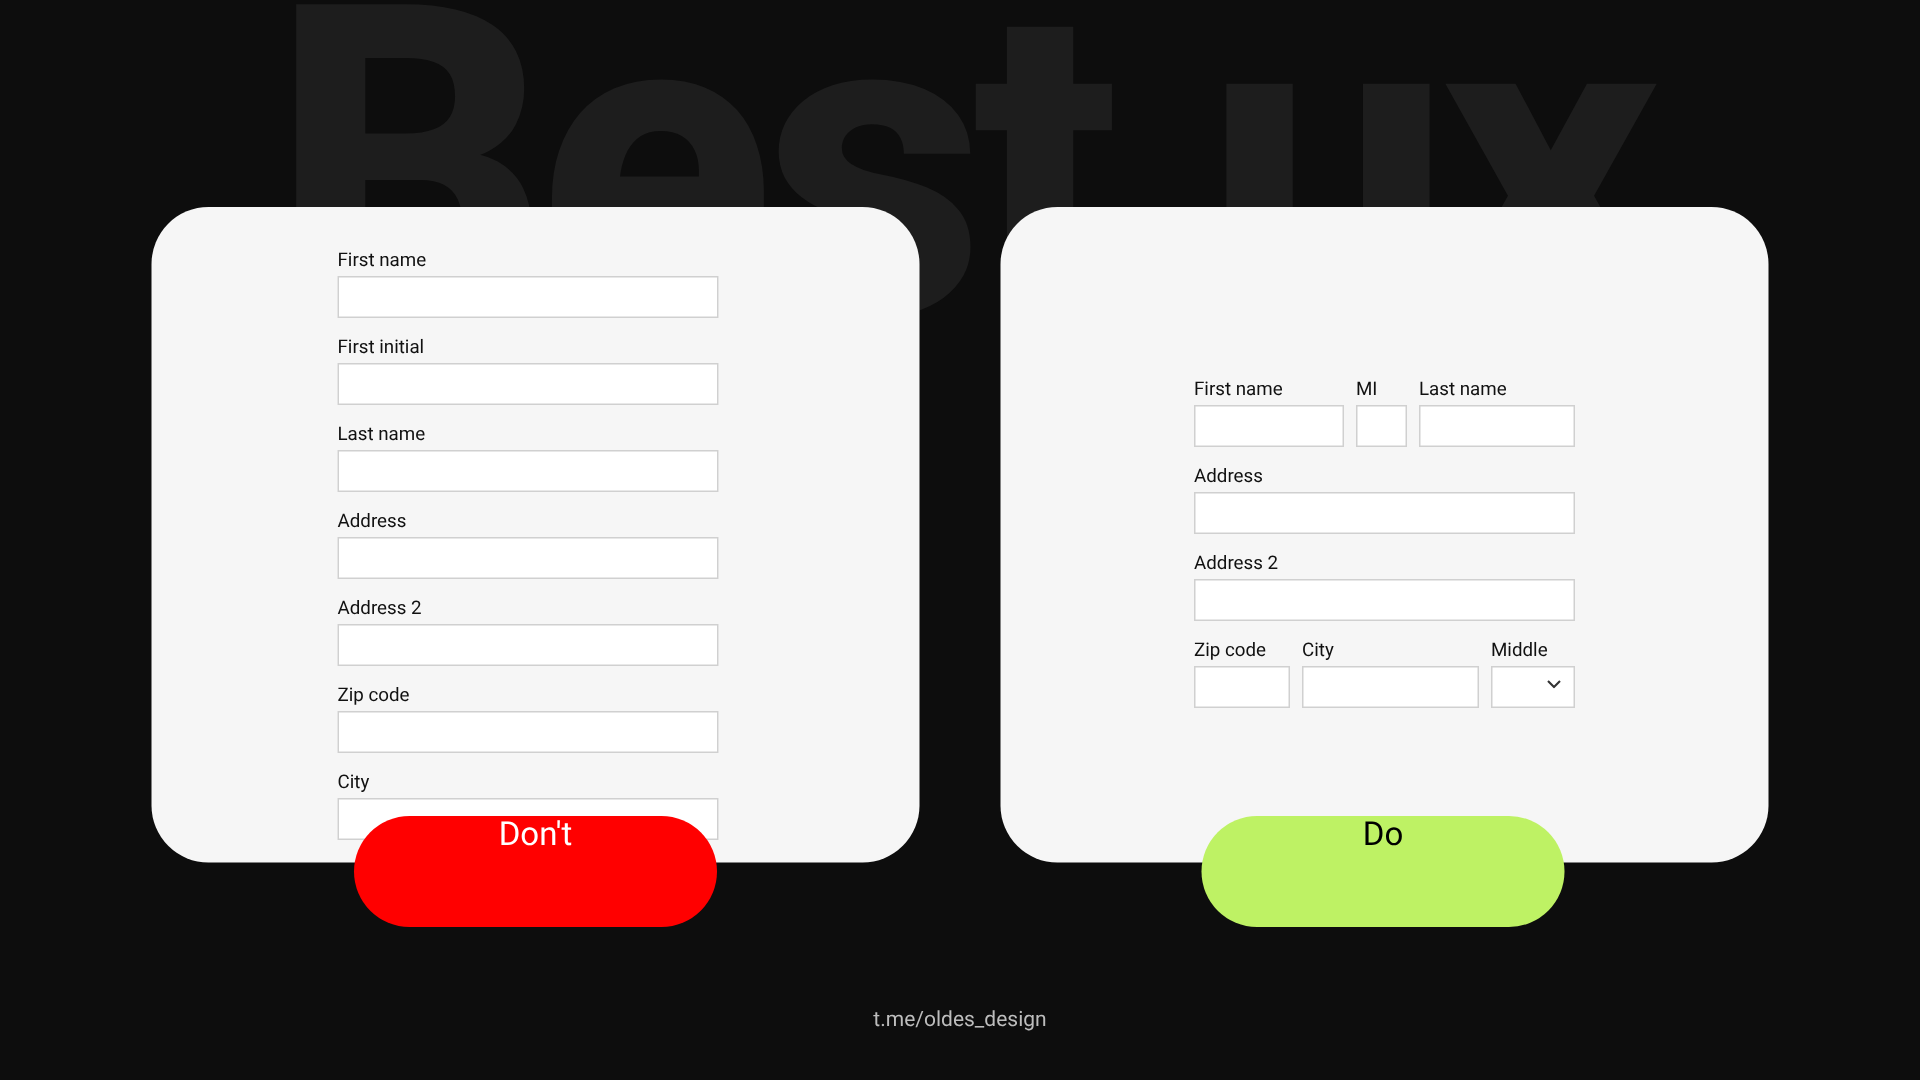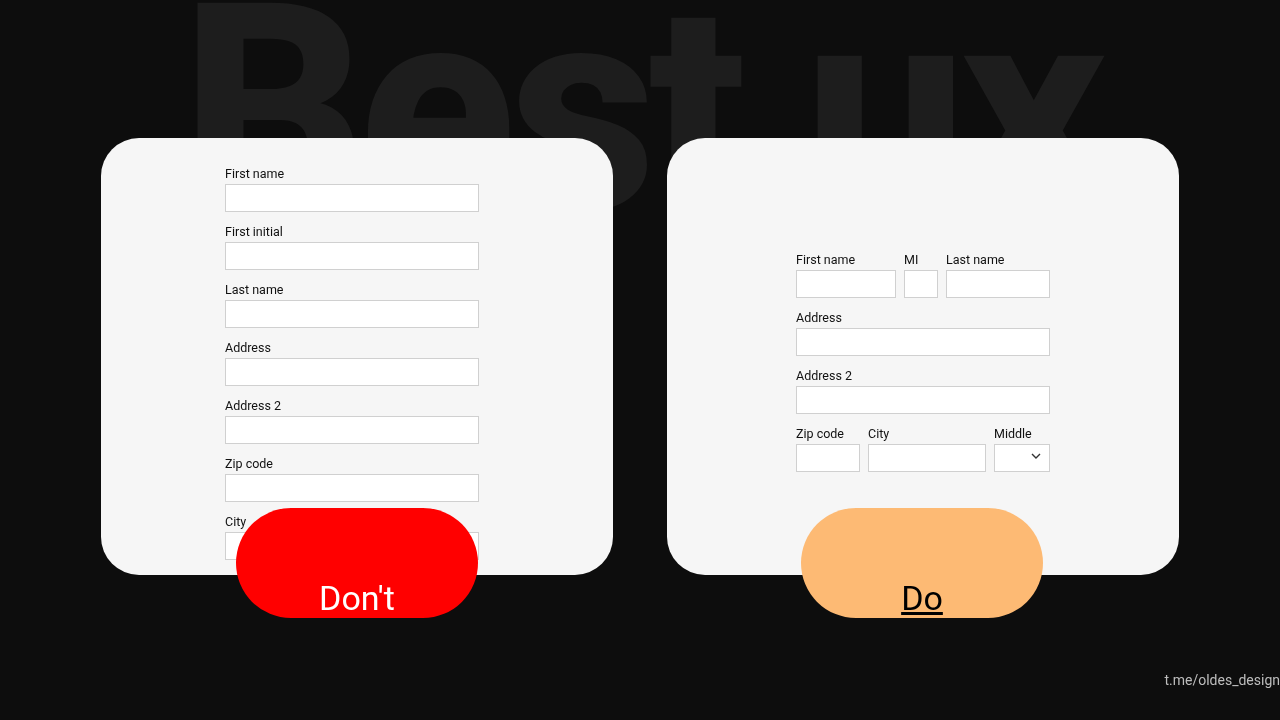--- a/index.html
+++ b/index.html
@@ -78,44 +78,43 @@
   }
   .chev {
     width: 10px; height: 10px;
     display: inline-block;
   }
   .chev svg { display: block; }
   .pill {
     position: absolute;
     bottom: -43px;
     width: 242px;
-    height: 110px;
+    height: 74px;
     border-radius: 60px;
     display: flex;
-    align-items: flex-end;
+    align-items: flex-start;
     justify-content: center;
-    font-size: 34px;
+    font-size: 22px;
   }
   .pill-dont {
     background: #ff0000;
     color: #fff;
     left: 135px;
   }
   .pill-do {
-    background: #fdba74;
+    background: #bef264;
     color: #000;
     left: 134px;
-    text-decoration: underline;
   }
   .card-wrap { position: relative; }
   .footer {
     position: absolute;
     bottom: 32px;
     left: 0; right: 0;
-    text-align: right;
+    text-align: center;
     color: #bdbdbd;
     font-size: 14px;
   }
 </style>
 </head>
 <body>
 
 <div class="bg-text">Best ux</div>
 
 <div class="cards">

